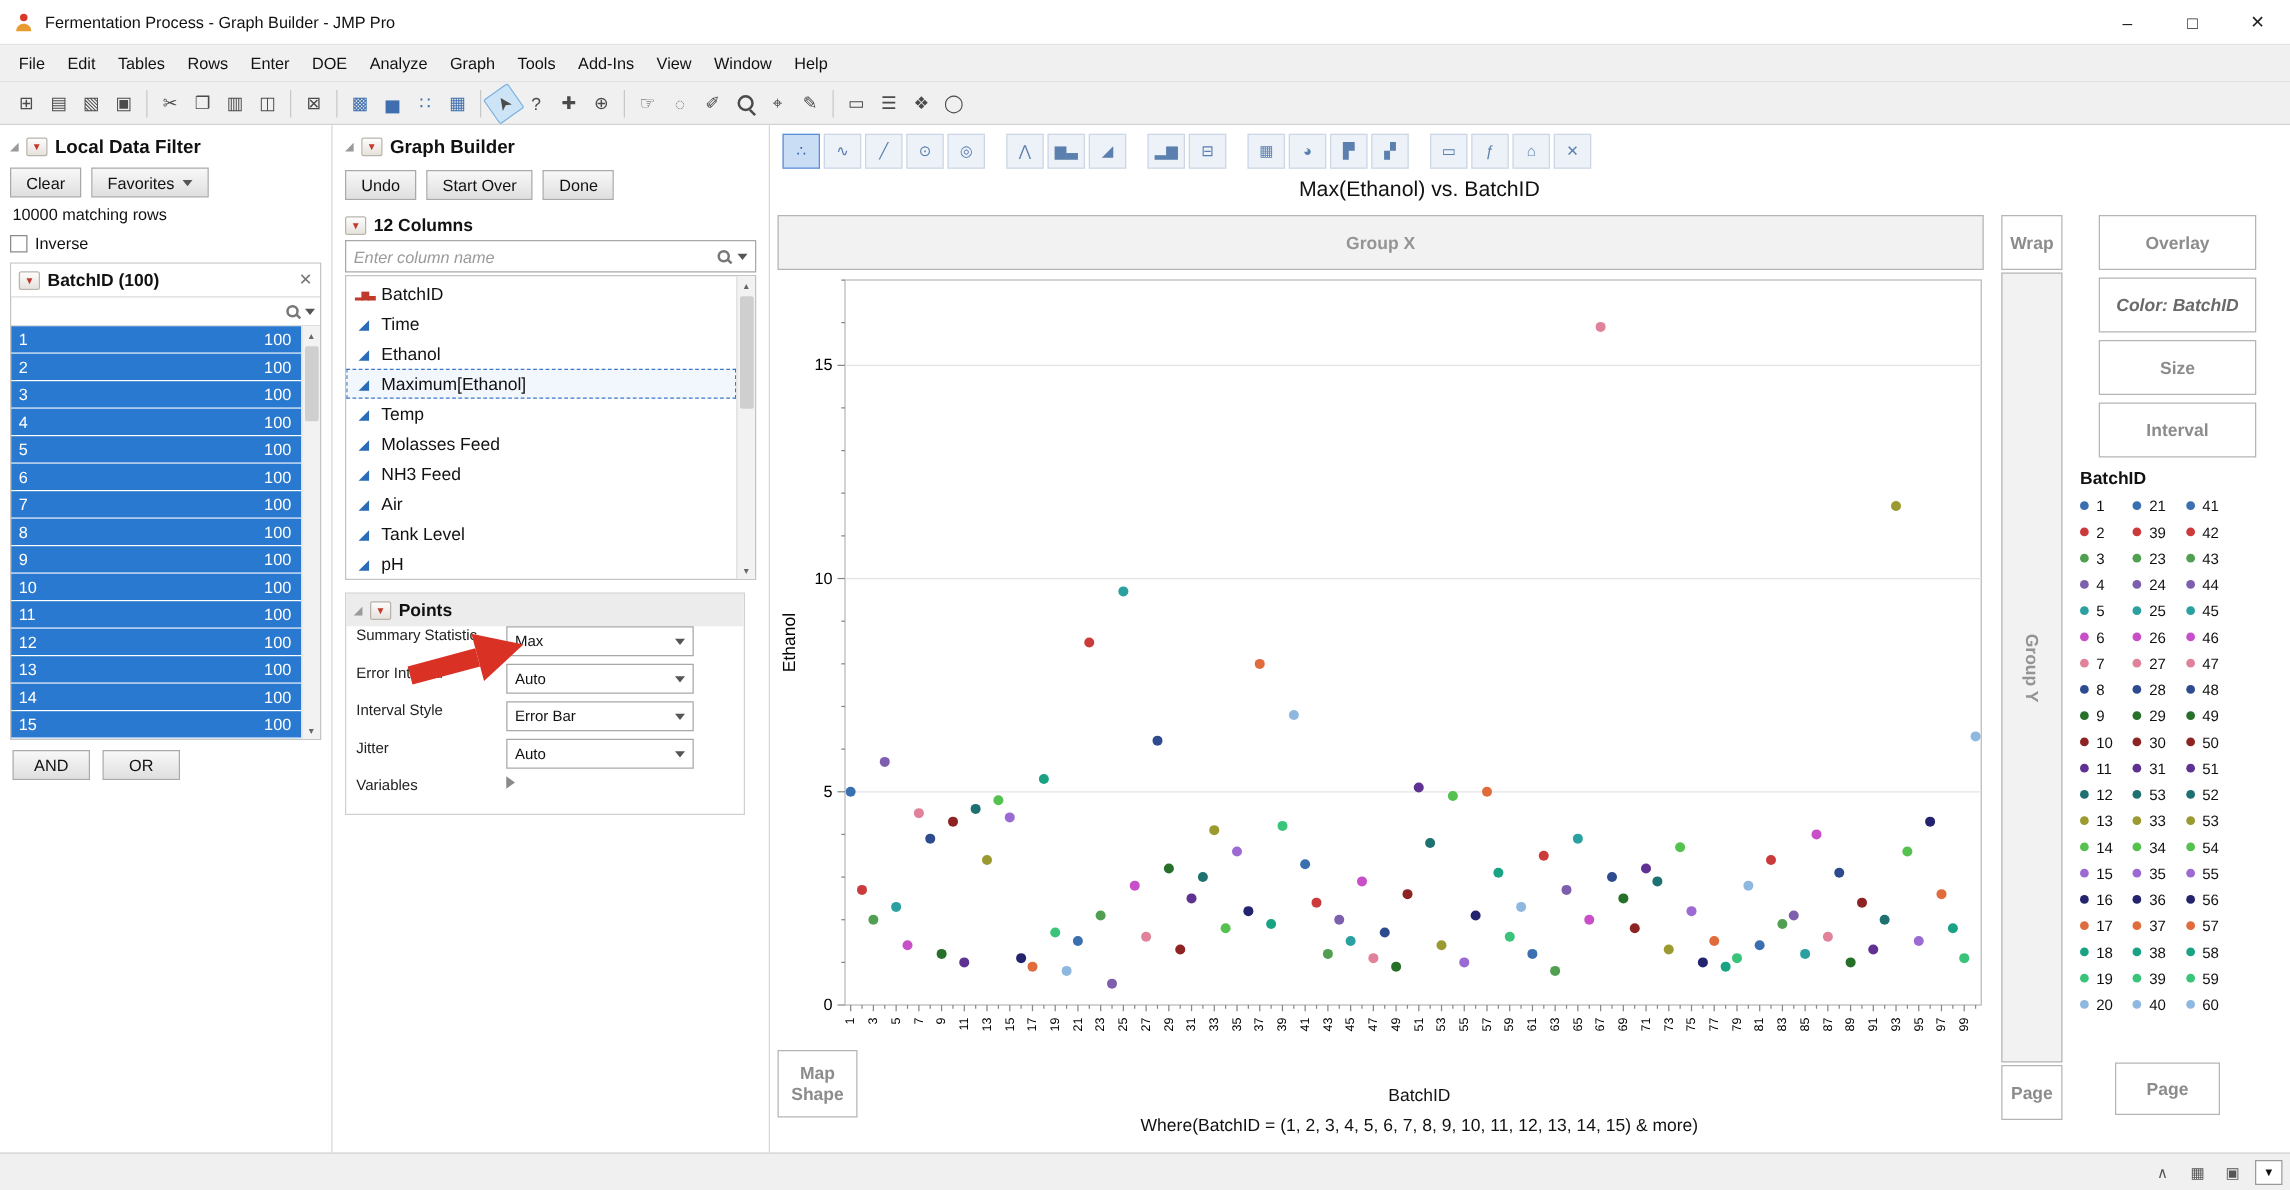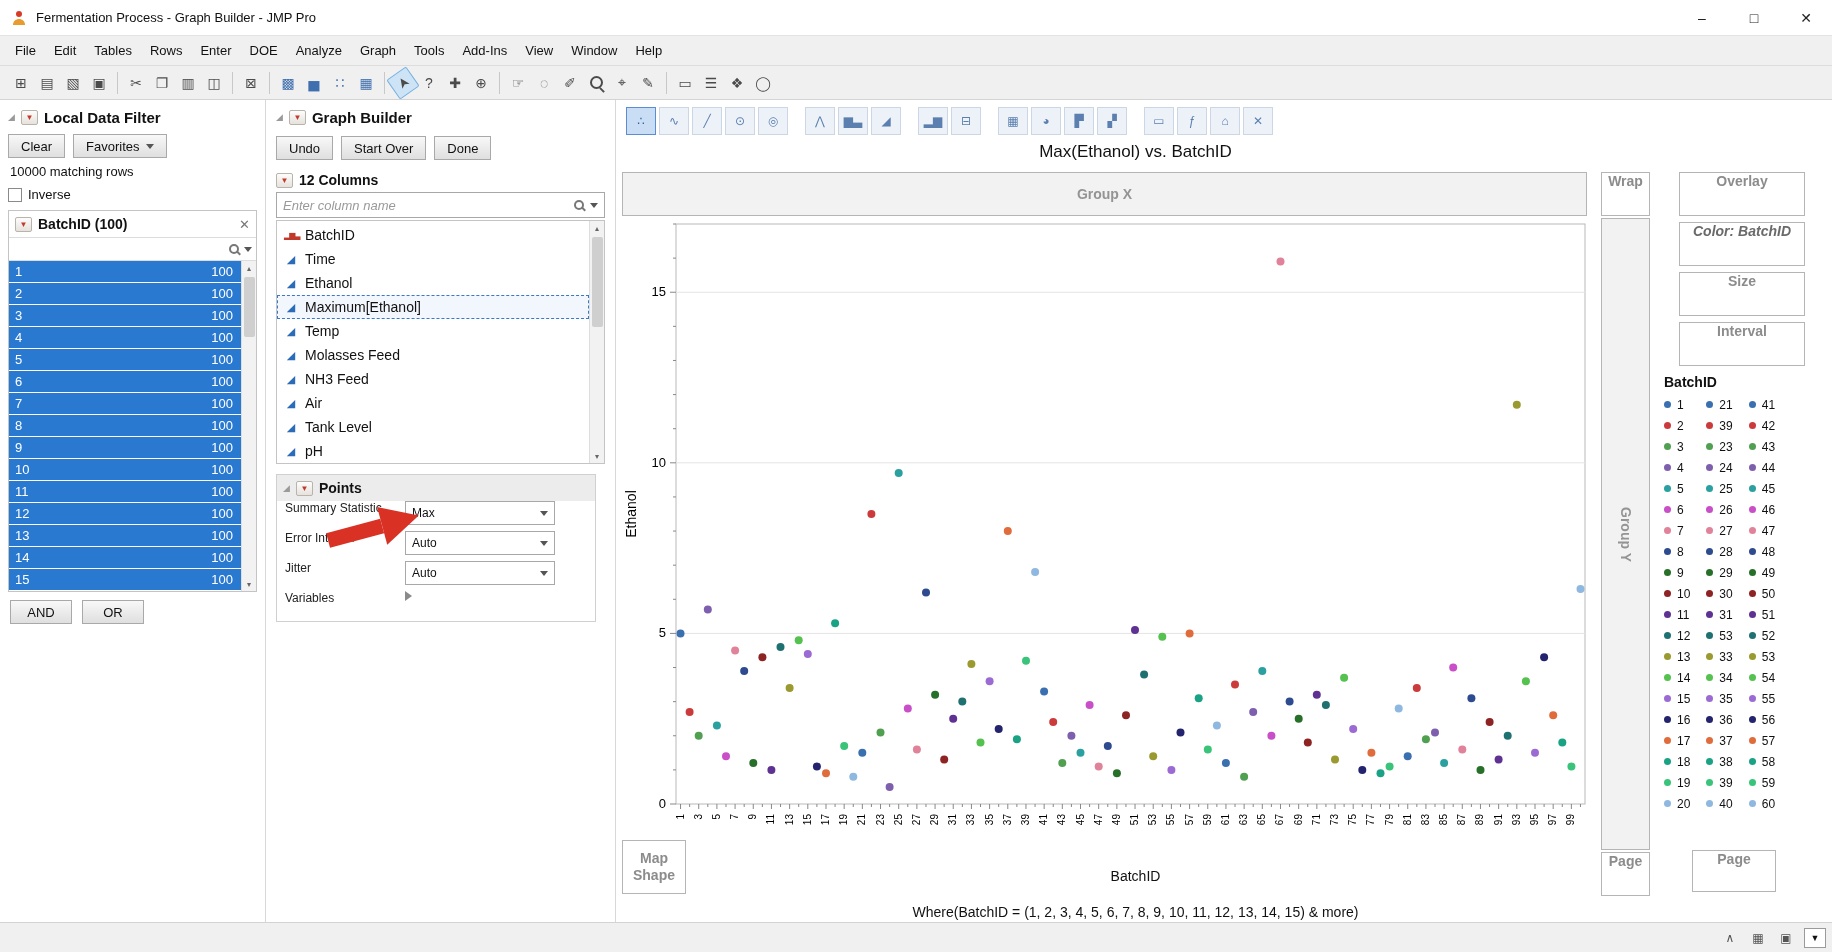--- a/index.html
+++ b/index.html
@@ -92,24 +92,24 @@
   .elico{width:30px;height:28px;border:1px solid #ccd6e6;background:#edf2f9;color:#5b7fae;display:flex;align-items:center;justify-content:center;
          font-size:12px;margin-right:3px}
   .elico.sel{background:#c9ddf5;border-color:#5b8cd6;color:#2d5fa0}
   .graph-title{height:30px;text-align:center;font-size:17px;font-weight:normal;padding-left:56px}
   .groupx-zone{height:44px;margin:0 8px 0 2px;border:1px solid #b5b5b5;background:#f2f2f2;display:flex;align-items:center;justify-content:center;
                color:#949494;font-weight:bold;font-size:14px}
   .plot-wrap{position:relative;margin-top:2px}
   .map-shape-zone{position:absolute;left:2px;bottom:-26px;width:64px;height:54px;border:1px solid #b5b5b5;background:#fff;display:flex;
                   align-items:center;justify-content:center;text-align:center;color:#8c8c8c;font-weight:bold;font-size:14px;line-height:1.2}
   .xaxis-label{height:20px;text-align:center;font-size:14px;padding-left:56px}
-  .where-text{height:24px;text-align:center;font-size:14px;padding-left:56px;margin-top:16px}
+  .where-text{height:24px;text-align:center;font-size:14px;padding-left:56px;margin-top:4px}
 
   
-  .zone-box{border:1px solid #b5b5b5;background:#fff;display:flex;justify-content:center;color:#8c8c8c;
+  .zone-box{border:1px solid #b5b5b5;background:#fff;display:flex;align-items:center;justify-content:center;color:#8c8c8c;
             font-weight:bold;font-size:14px}
   .wrap-box,.freq-box{height:44px}
   .groupy-zone{flex:1;margin:2px 0;border:1px solid #b5b5b5;background:#f2f2f2;display:flex;align-items:center;justify-content:center}
   .groupy-zone span{writing-mode:vertical-rl;color:#949494;font-weight:bold;font-size:14px}
   .rp-box{height:44px;width:126px;margin:0 auto 6px auto}
   .color-box span{font-style:italic;color:#6a6a6a}
   .legend{margin-top:8px;padding-left:6px}
   .legend-title{font-weight:bold;font-size:14px;margin-bottom:4px}
   .legend-cols{display:flex;gap:16px}
   .legend-item{display:flex;align-items:center;gap:6px;height:21px;font-size:12px}
@@ -377,20 +377,27 @@
         <span class="pt-label">Summary Statistic</span>
         <div class="dropdown pt-ctl">
           <span>Max</span>
           <span class="dd-arrow"></span>
         </div>
       </div>
       <div class="pt-row">
         <span class="pt-label">Error Interval</span>
         <div class="dropdown pt-ctl">
           <span>Auto</span>
+          <span class="dd-arrow"></span>
+        </div>
+      </div>
+      <div class="pt-row">
+        <span class="pt-label">Interval Style</span>
+        <div class="dropdown pt-ctl">
+          <span>Error Bar</span>
           <span class="dd-arrow"></span>
         </div>
       </div>
       <div class="pt-row">
         <span class="pt-label">Jitter</span>
         <div class="dropdown pt-ctl">
           <span>Auto</span>
           <span class="dd-arrow"></span>
         </div>
       </div>

